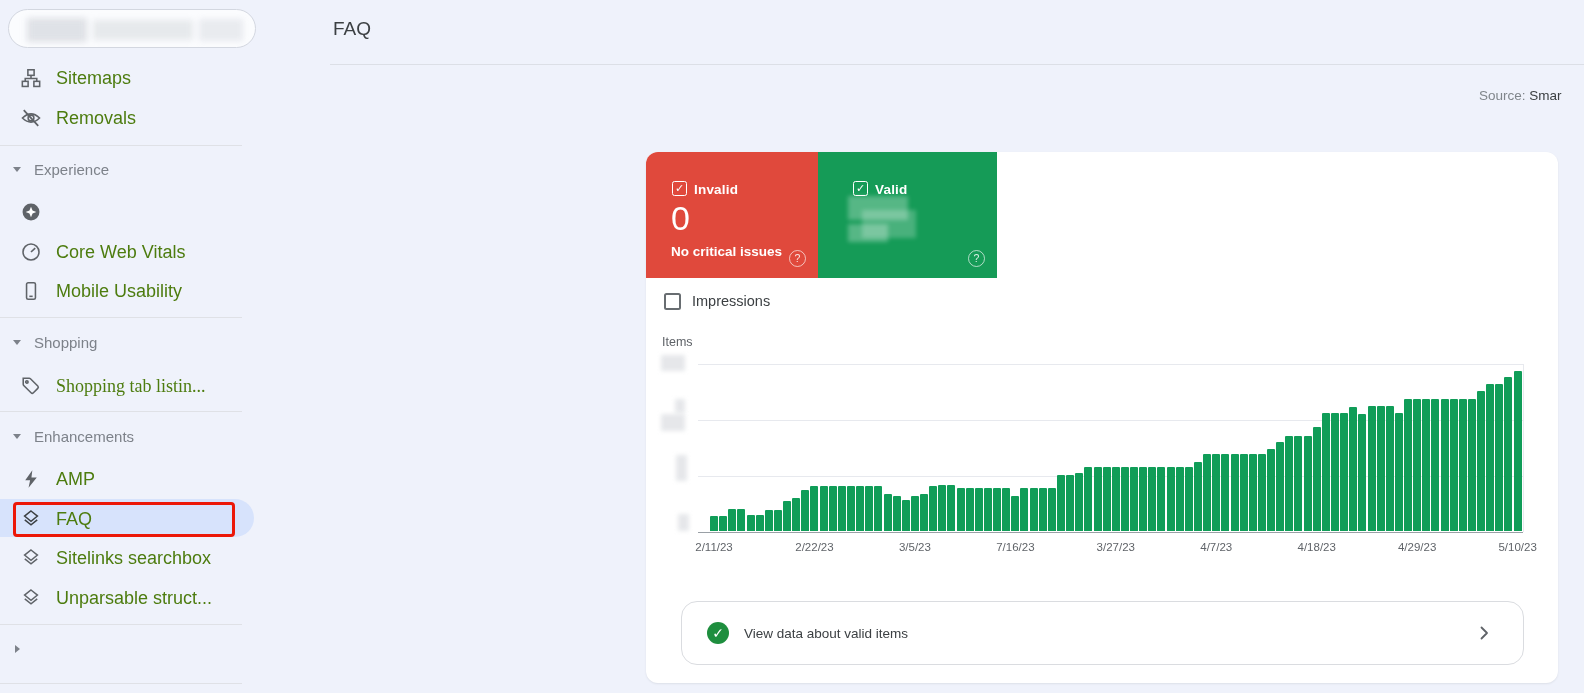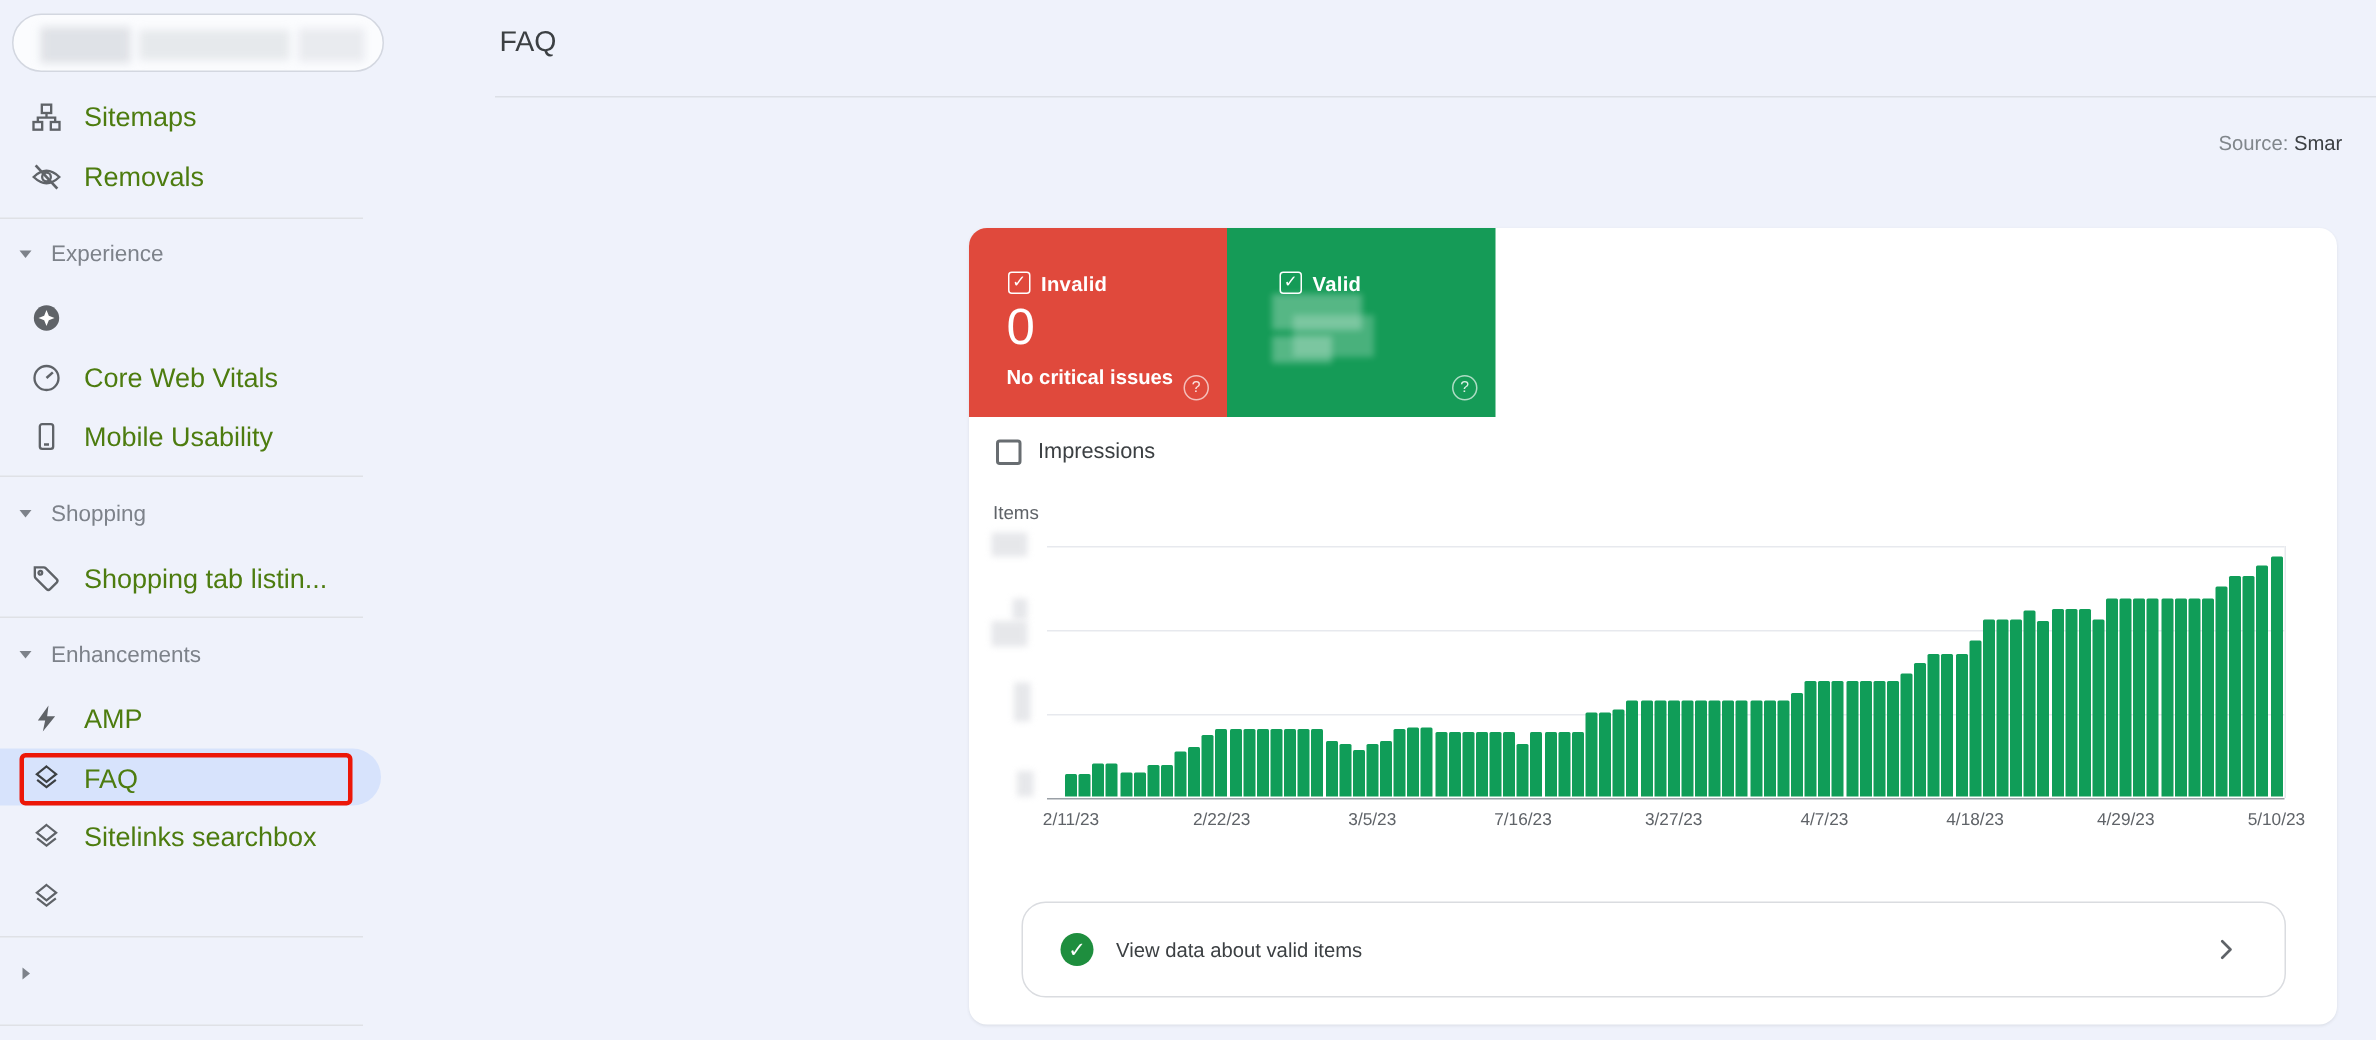--- a/index.html
+++ b/index.html
@@ -161,21 +161,21 @@
   <span class="lbl">Mobile Usability</span>
 </div>
 
 <div class="divider" style="top:317px;"></div>
 
 <div class="section-hdr" style="top:323px;">
   <span class="tri tri-down"></span>
   <span class="lbl">Shopping</span>
 </div>
 
-<div class="nav-item" style="top:366px;">
+<div class="nav-item" style="top:366px;font-family:Liberation Serif, serif;">
   <span class="ico">
     <svg class="ic" width="20" height="20" viewBox="0 0 18 18" fill="none" stroke="#5f6368" stroke-width="1.4">
       <path d="M2 2 h5.4 c.4 0 .8.16 1.1.45 l6.6 6.6 c.58.58.58 1.5 0 2.1 l-3.95 3.95 c-.58.58-1.5.58-2.1 0 l-6.6-6.6 C2.16 8.2 2 7.8 2 7.4 Z"></path>
       <circle cx="5.3" cy="5.3" r="1.1"></circle>
     </svg>
   </span>
   <span class="lbl">Shopping tab listin...</span>
 </div>
 
 <div class="divider" style="top:411px;"></div>
@@ -216,20 +216,21 @@
   <span class="lbl">Sitelinks searchbox</span>
 </div>
 
 <div class="nav-item" style="top:578px;">
   <span class="ico">
     <svg class="ic" width="20" height="20" viewBox="0 0 18 18" fill="none" stroke="#5f6368" stroke-width="1.3">
       <path d="M9 1.8 L14.8 6.4 9 11 3.2 6.4 Z"></path>
         <path d="M3.4 9.8 L9 14.2 14.6 9.8"></path>
     </svg>
   </span>
+  <span class="lbl">Unparsable struct...</span>
 </div>
 
 <div class="divider" style="top:624px;"></div>
 
 <div class="section-hdr" style="top:630px;">
   <span class="tri tri-right" style="top:15px;left:15px;"></span>
 </div>
 
 <div class="divider" style="top:683px;"></div>
 

